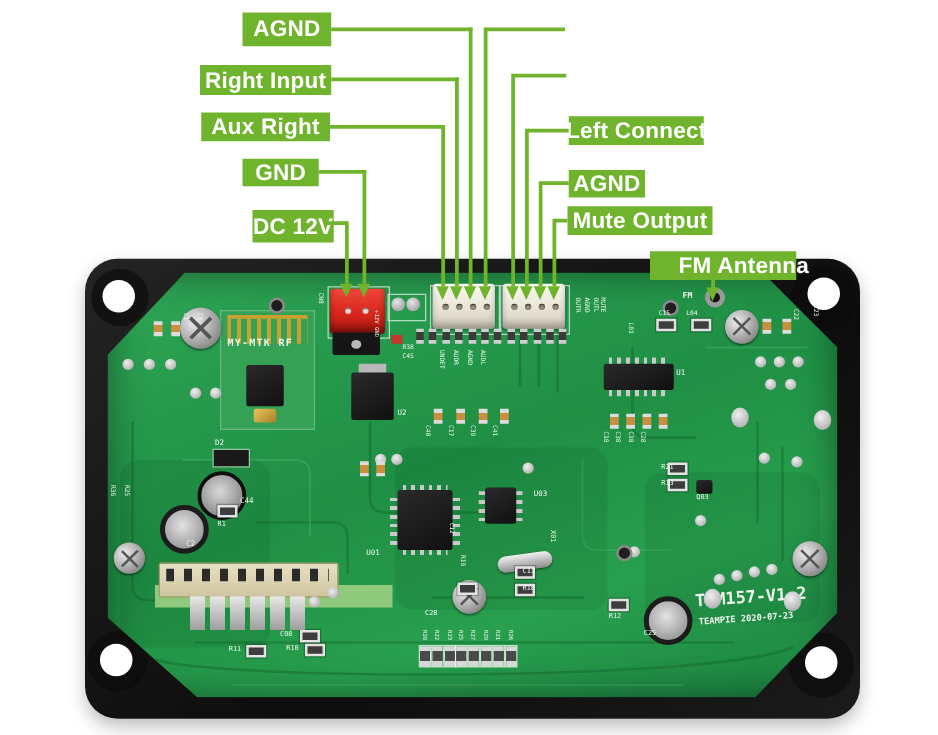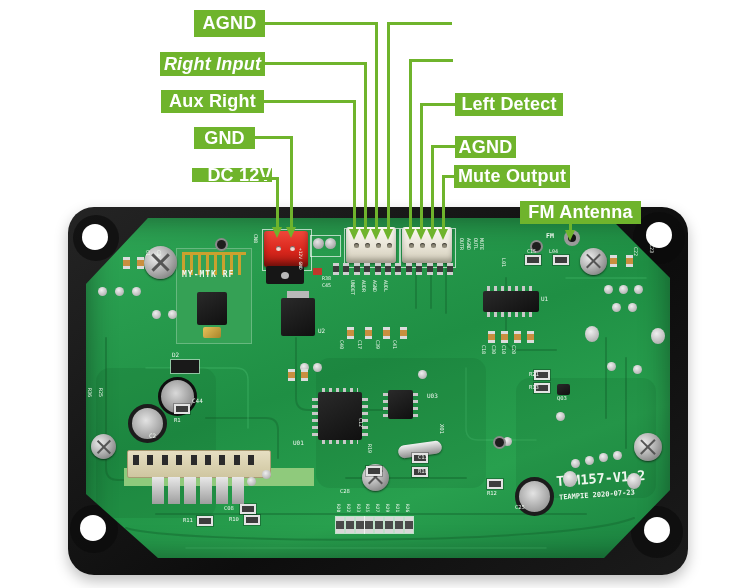--- a/index.html
+++ b/index.html
@@ -183,64 +183,64 @@
               background:repeating-linear-gradient(90deg,#2b2b2b 0 6px,transparent 6px 14.4px);"></div>
 
   <div class="silk" style="left:556px;top:472px;font-size:13.5px;font-weight:bold;transform:rotate(-4deg);">TDM157-V1.2</div>
   <div class="silk" style="left:559px;top:492px;font-size:7px;font-weight:bold;transform:rotate(-4deg);">TEAMPIE  2020-07-23</div>
 
   <div class="co-box" style="left:194px;top:10px;width:71px;height:27px;">AGND</div>
   <div class="co-h" style="left:265px;top:22px;width:113px;"></div>
   <div class="co-v" style="left:375px;top:22px;height:207px;"></div>
   <div class="co-a" style="left:371px;top:229px;"></div>
 
-  <div class="co-box" style="left:160px;top:52px;width:105px;height:24px;font-style:italic;">Right Input</div>
+  <div class="co-box" style="left:160px;top:52px;width:105px;height:24px;">Right Input</div>
   <div class="co-h" style="left:265px;top:62px;width:102px;"></div>
   <div class="co-v" style="left:364px;top:62px;height:167px;"></div>
   <div class="co-a" style="left:360px;top:229px;"></div>
 
   <div class="co-box" style="left:161px;top:90px;width:103px;height:23px;">Aux Right</div>
   <div class="co-h" style="left:264px;top:100px;width:92px;"></div>
   <div class="co-v" style="left:353px;top:100px;height:129px;"></div>
   <div class="co-a" style="left:349px;top:229px;"></div>
 
   <div class="co-box" style="left:194px;top:127px;width:61px;height:22px;">GND</div>
   <div class="co-h" style="left:255px;top:136px;width:38px;"></div>
   <div class="co-v" style="left:290px;top:136px;height:91px;"></div>
   <div class="co-a" style="left:286px;top:227px;"></div>
 
-  <div class="co-box" style="left:192px;top:168px;width:65px;height:14px;padding-left:15px;">DC 12V</div>
+  <div class="co-box" style="left:202px;top:168px;width:65px;height:26px;">DC 12V</div>
   <div class="co-h" style="left:260px;top:177px;width:18px;"></div>
   <div class="co-v" style="left:276px;top:177px;height:50px;"></div>
   <div class="co-a" style="left:272px;top:227px;"></div>
 
   <div class="co-h" style="left:389px;top:22px;width:63px;"></div>
   <div class="co-v" style="left:387px;top:22px;height:207px;"></div>
   <div class="co-a" style="left:383px;top:229px;"></div>
 
   <div class="co-h" style="left:411px;top:59px;width:42px;"></div>
   <div class="co-v" style="left:409px;top:59px;height:170px;"></div>
   <div class="co-a" style="left:405px;top:229px;"></div>
 
-  <div class="co-box" style="left:455px;top:93px;width:108px;height:23px;">Left Detect</div>
+  <div class="co-box" style="left:455px;top:93px;width:108px;height:23px;">Left Connect</div>
   <div class="co-h" style="left:422px;top:103px;width:33px;"></div>
   <div class="co-v" style="left:420px;top:103px;height:126px;"></div>
   <div class="co-a" style="left:416px;top:229px;"></div>
 
   <div class="co-box" style="left:455px;top:136px;width:61px;height:22px;">AGND</div>
   <div class="co-h" style="left:433px;top:145px;width:22px;"></div>
   <div class="co-v" style="left:431px;top:145px;height:84px;"></div>
   <div class="co-a" style="left:427px;top:229px;"></div>
 
   <div class="co-box" style="left:454px;top:165px;width:116px;height:23px;">Mute Output</div>
   <div class="co-h" style="left:444px;top:175px;width:10px;"></div>
   <div class="co-v" style="left:442px;top:175px;height:54px;"></div>
   <div class="co-a" style="left:438px;top:229px;"></div>
 
-  <div class="co-box" style="left:520px;top:201px;width:121px;height:23px;">FM Antenna</div>
+  <div class="co-box" style="left:520px;top:201px;width:84px;height:23px;padding-left:33px;">FM Antenna</div>
   <div class="co-v" style="left:569px;top:224px;height:8px;"></div>
   <div class="co-a" style="left:565px;top:230px;"></div>
 
   <div id="gen-components">
       <div style="position:absolute;left:98px;top:287px;width:9px;height:9px;border-radius:50%;background:radial-gradient(circle at 40% 35%,#efefef,#9f9f9f);"></div>
       <div style="position:absolute;left:115px;top:287px;width:9px;height:9px;border-radius:50%;background:radial-gradient(circle at 40% 35%,#efefef,#9f9f9f);"></div>
       <div style="position:absolute;left:132px;top:287px;width:9px;height:9px;border-radius:50%;background:radial-gradient(circle at 40% 35%,#efefef,#9f9f9f);"></div>
       <div style="position:absolute;left:604px;top:285px;width:9px;height:9px;border-radius:50%;background:radial-gradient(circle at 40% 35%,#efefef,#9f9f9f);"></div>
       <div style="position:absolute;left:619px;top:285px;width:9px;height:9px;border-radius:50%;background:radial-gradient(circle at 40% 35%,#efefef,#9f9f9f);"></div>
       <div style="position:absolute;left:634px;top:285px;width:9px;height:9px;border-radius:50%;background:radial-gradient(circle at 40% 35%,#efefef,#9f9f9f);"></div>

